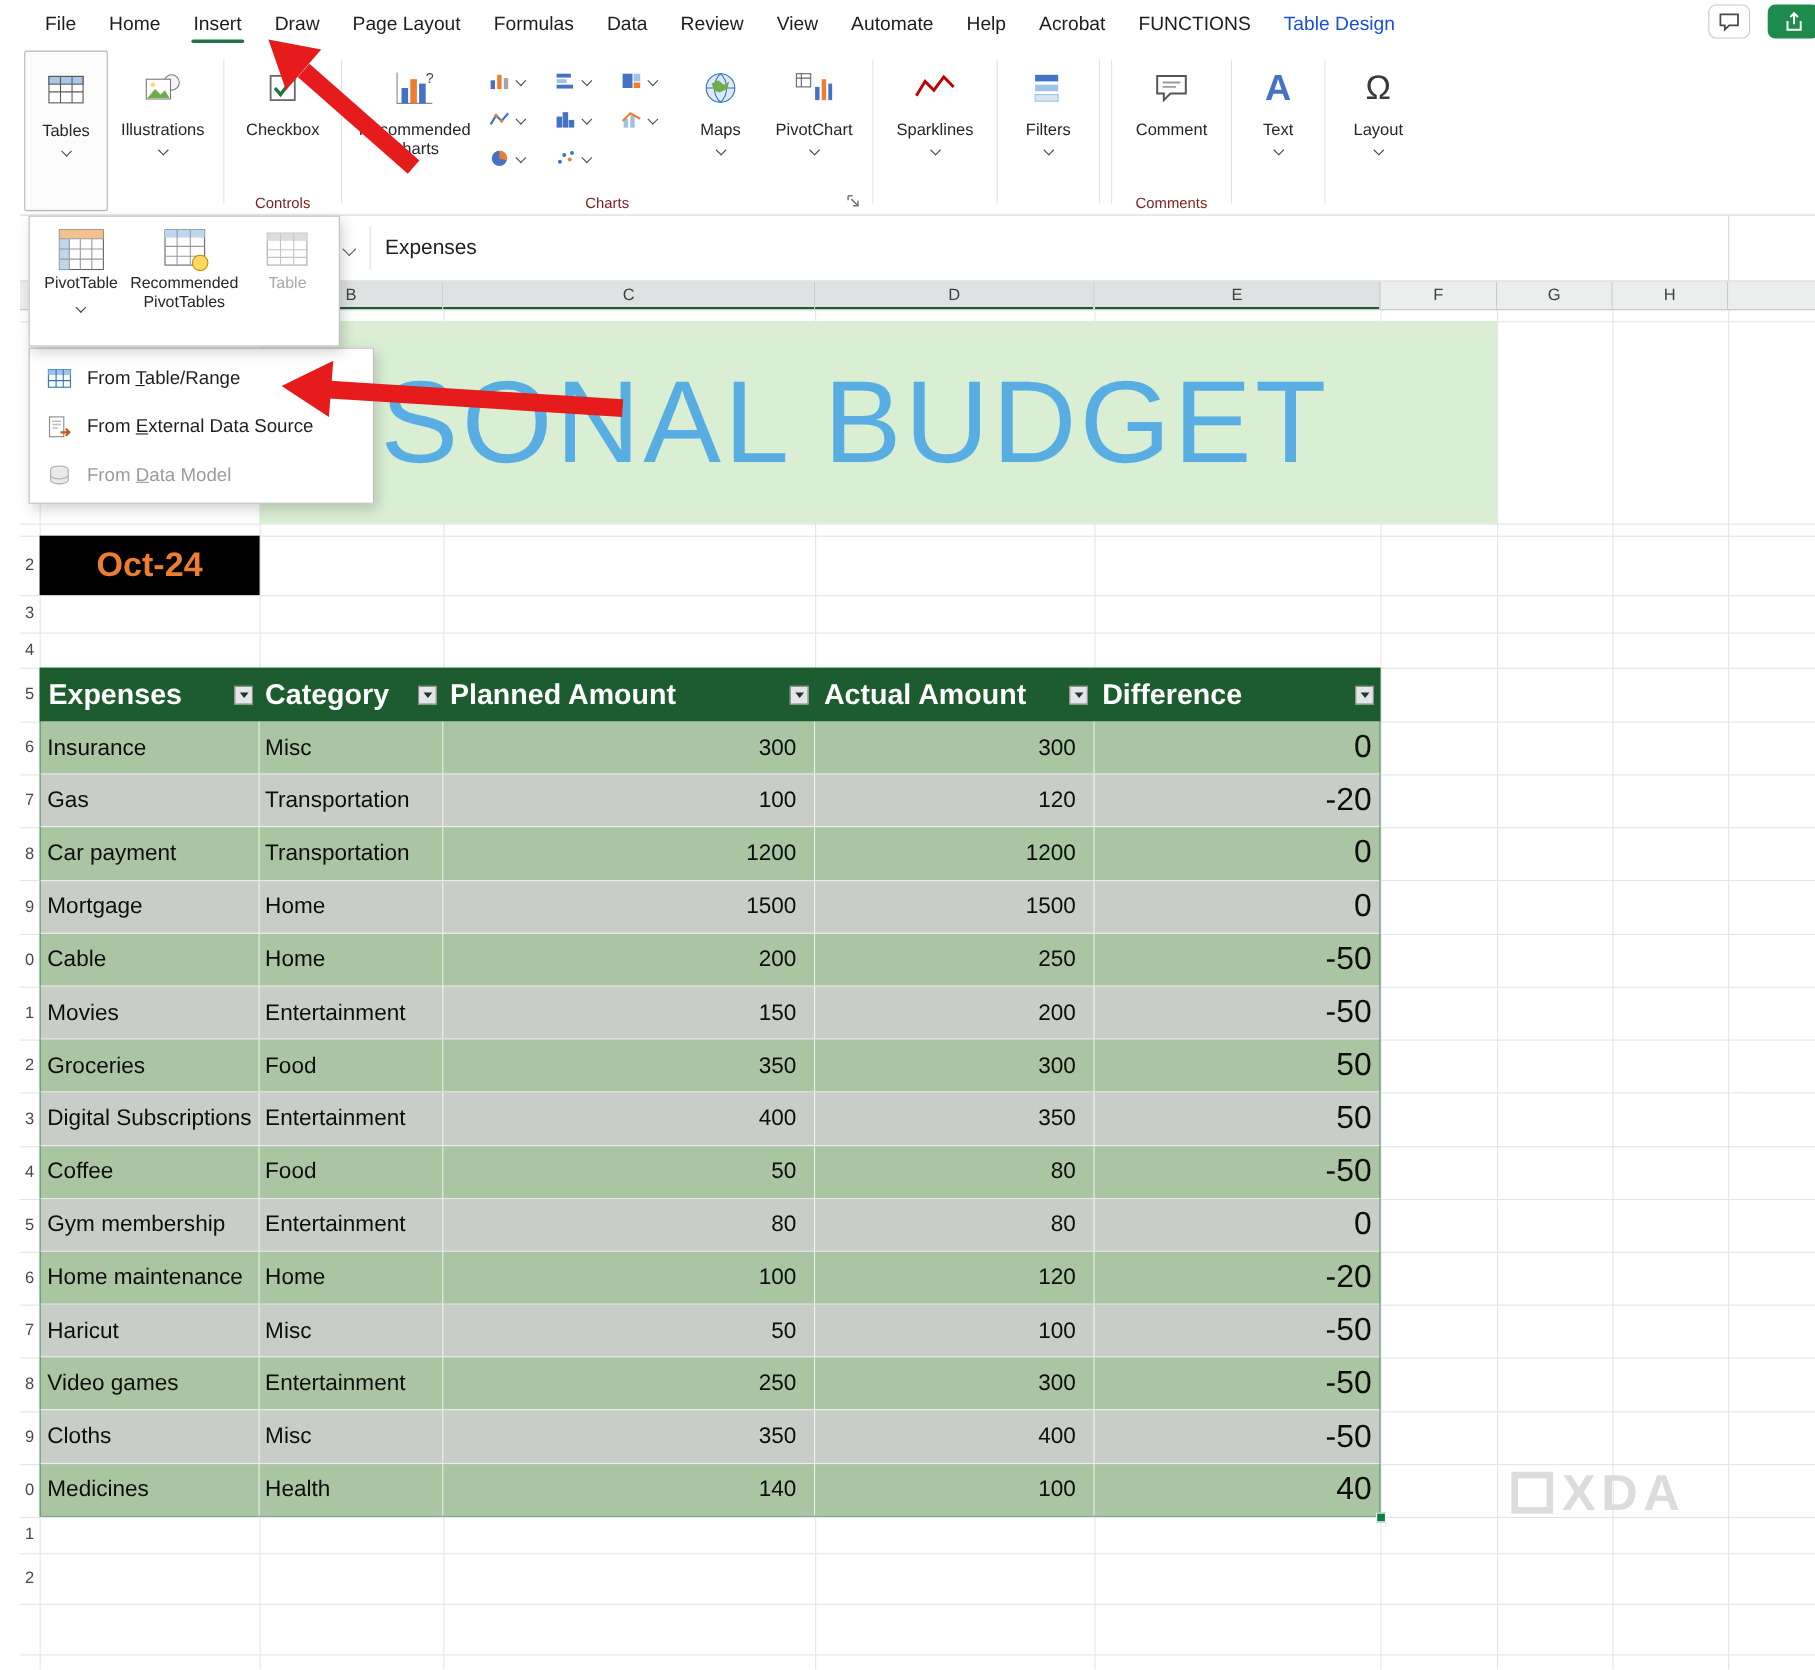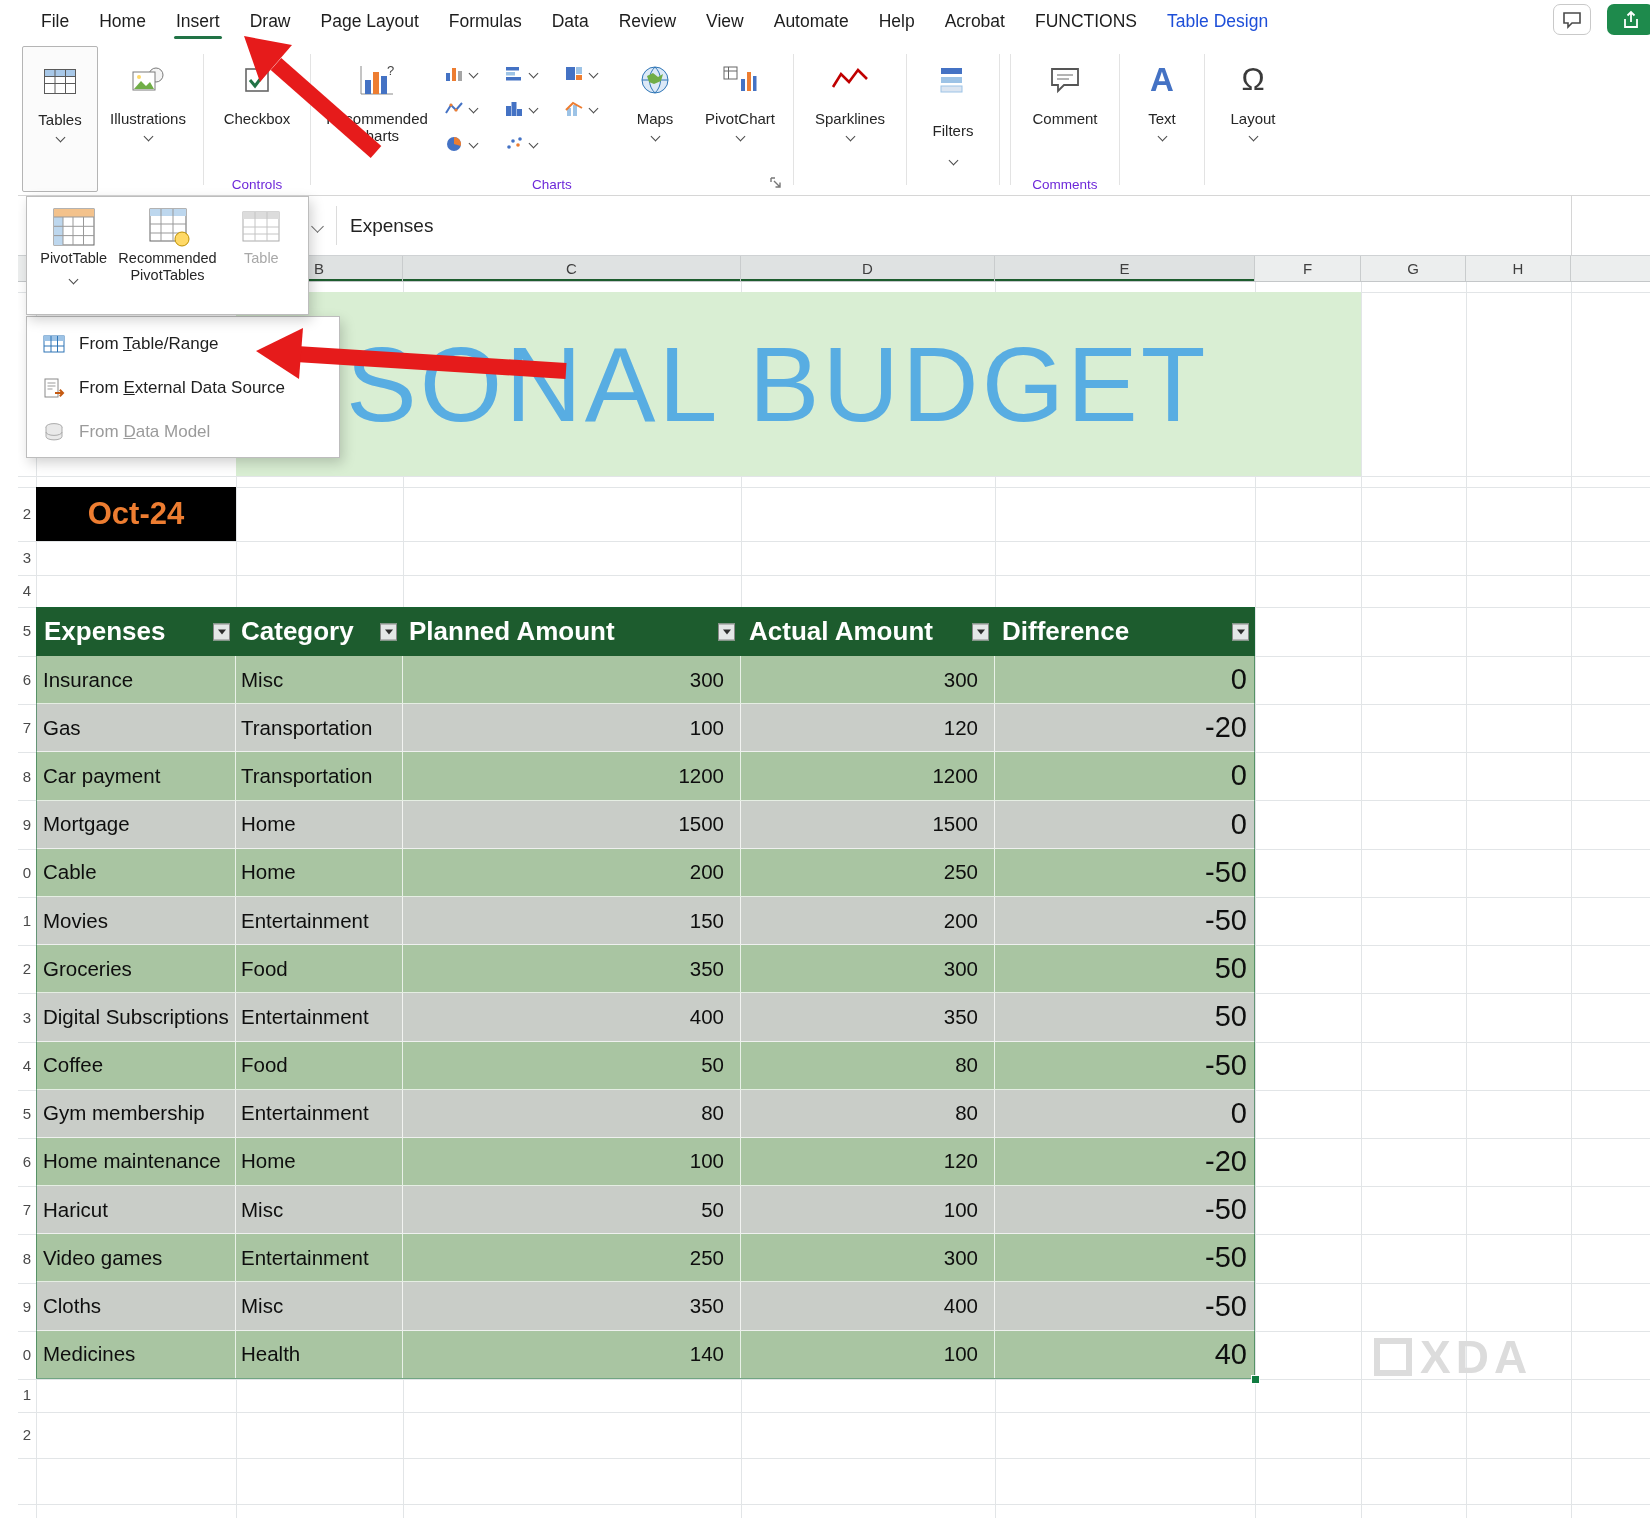--- a/index.html
+++ b/index.html
@@ -21,21 +21,21 @@
 .sharebtn{width:47px;height:31px;border-radius:7px;background:#1e8a4c;
   display:flex;align-items:center;justify-content:center;}
 .edgebit{position:absolute;top:8px;right:0;width:7px;height:26px;background:#ededed;
   border:1px solid #d0d0d0;border-right:none;border-radius:4px 0 0 4px;z-index:6;}
 
 
 .ribbon{position:absolute;left:0;top:42px;width:100%;height:154px;background:#fff;
   border-bottom:1px solid #d6d6d6;display:flex;align-items:stretch;padding:4px 0 0 4px;z-index:5;}
 .rgroup{display:flex;flex-direction:column;position:relative;}
 .rbody{display:flex;flex:1;align-items:flex-start;}
-.rlabel{height:24px;font-size:13.5px;color:#6d28d9;display:flex;align-items:center;justify-content:center;}
+.rlabel{height:24px;font-size:13.5px;color:#7f1d1d;display:flex;align-items:center;justify-content:center;}
 .rsep{width:1px;background:#e3e3e3;margin:8px 5px 10px;}
 .rbtn{display:flex;flex-direction:column;align-items:center;padding-top:8px;font-size:15px;
   color:#262626;text-align:center;line-height:1.15;height:128px;}
 .rbtn .ric{height:52px;display:flex;align-items:center;justify-content:center;}
 .rbtn .rlab{margin-top:4px;}
 .chev{width:7px;height:7px;border-right:1.7px solid #4a4a4a;border-bottom:1.7px solid #4a4a4a;
   transform:rotate(45deg);margin-top:6px;flex:none;}
 .rbtn-tables{border:1px solid #b5b5b5;background:#fbfbfb;width:76px;height:146px;border-radius:2px;}
 .minigrid{display:grid;grid-template-columns:repeat(3,60px);grid-auto-rows:35px;padding-top:10px;}
 .mini{display:flex;align-items:center;gap:6px;padding-left:6px;}
@@ -363,21 +363,21 @@
           <span class="chev"></span>
         </div>
       </div>
       <div class="rlabel"></div>
     </div>
 
     <div class="rsep"></div>
 
     <div class="rgroup">
       <div class="rbody">
-        <div class="rbtn" style="width:82px;gap:12px;">
+        <div class="rbtn" style="width:82px;">
           <span class="ric">
             <svg width="30" height="30" viewBox="0 0 30 30">
               <rect x="3" y="3" width="21" height="6" fill="#4472c4"></rect>
               <rect x="3" y="12" width="21" height="6" fill="#9dc3e6"></rect>
               <rect x="3" y="21" width="21" height="6" fill="#dbe5f1" stroke="#9dc3e6"></rect>
             </svg>
           </span>
           <span class="rlab">Filters</span>
           <span class="chev"></span>
         </div>

